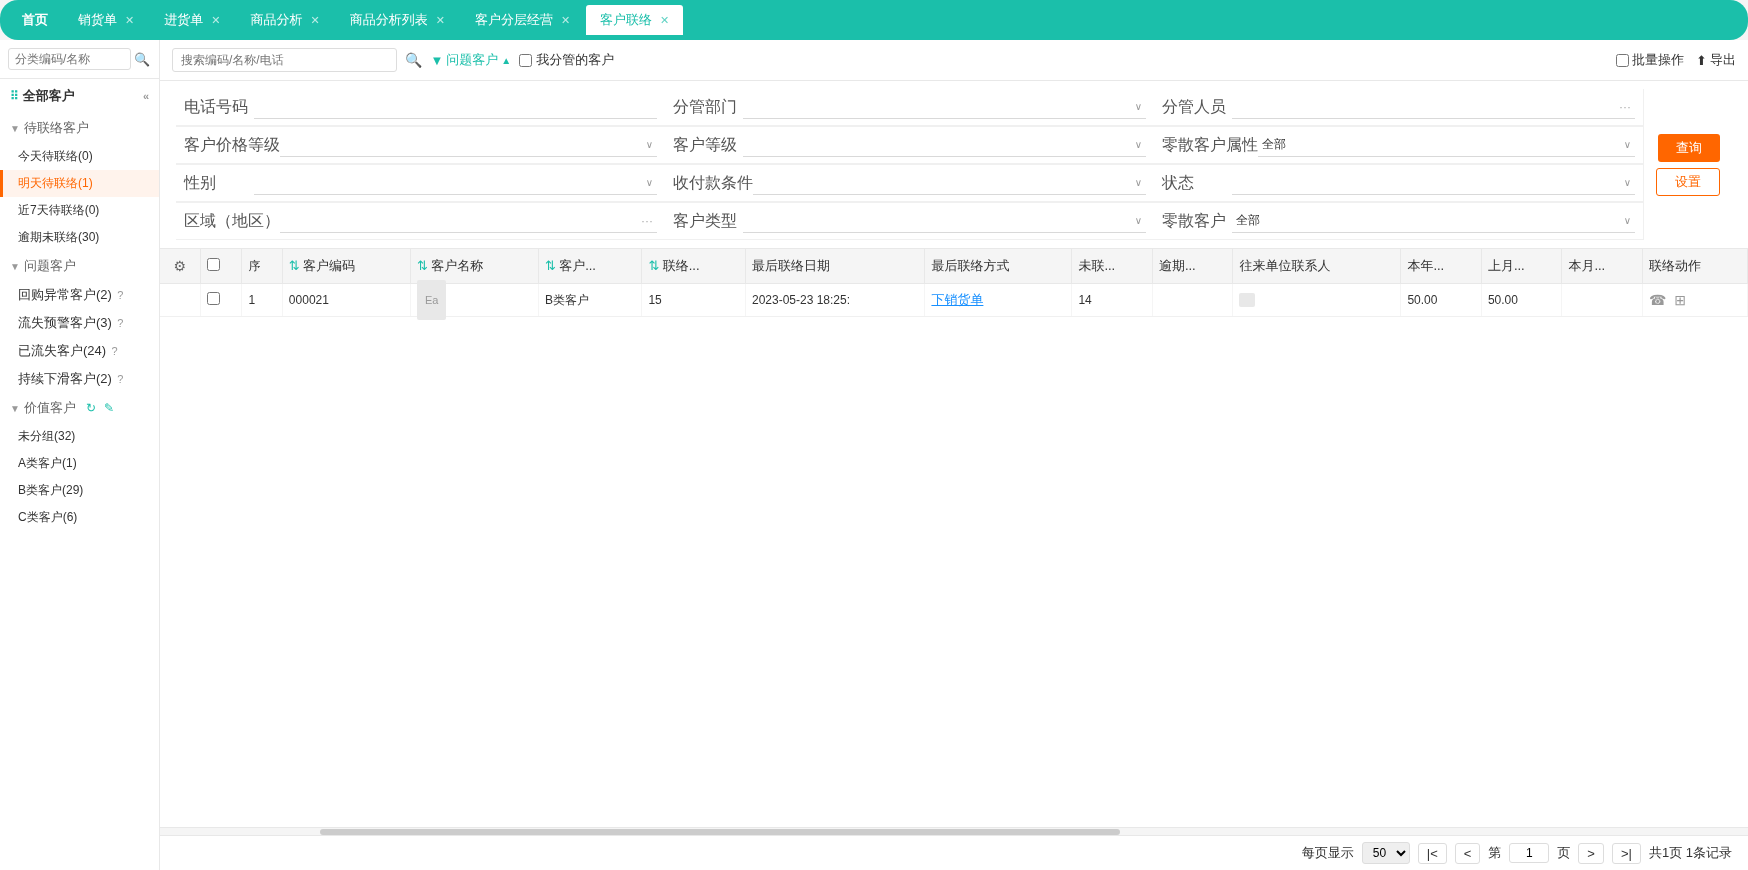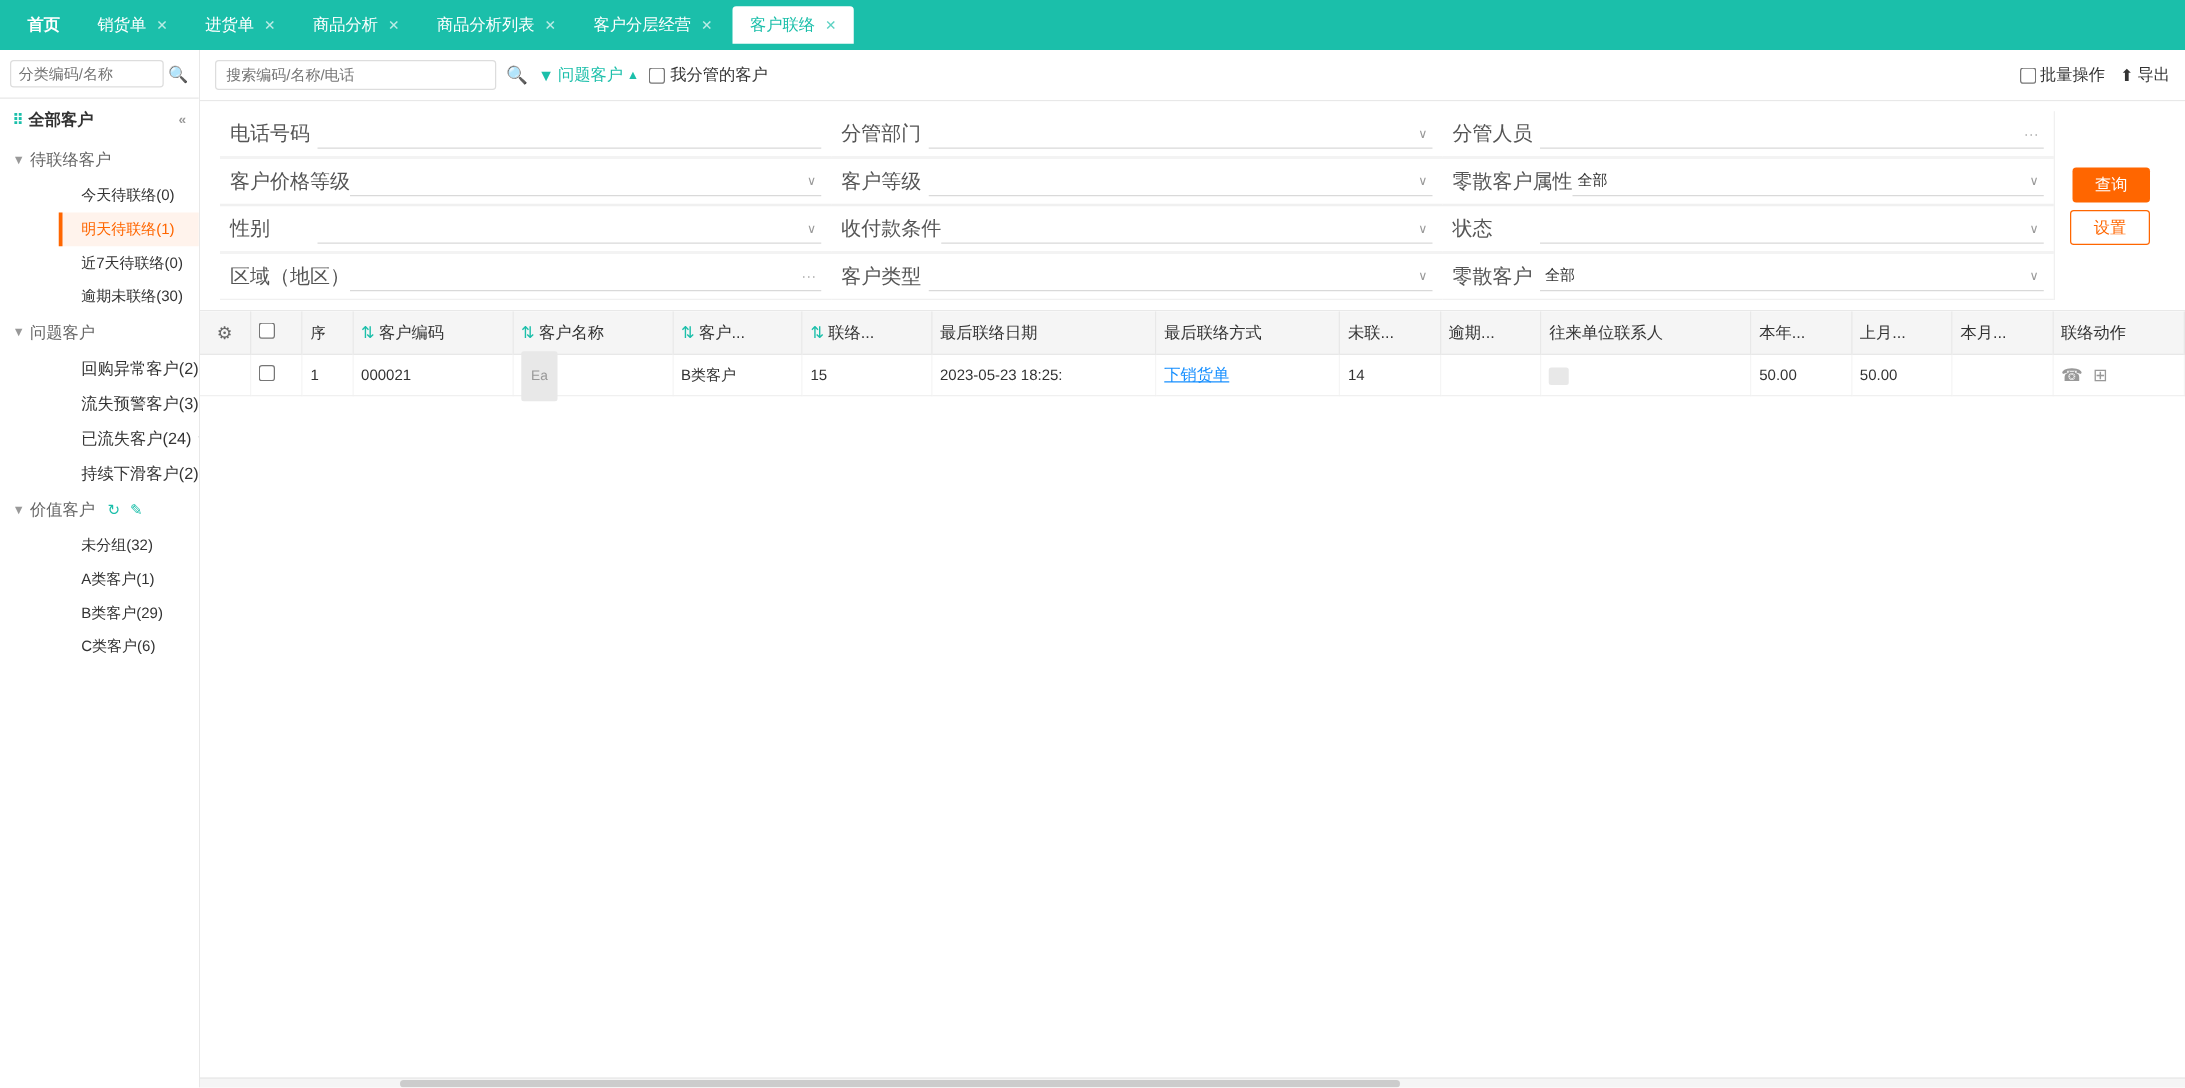--- a/index.html
+++ b/index.html
@@ -1,37 +1,37 @@
 <!DOCTYPE html>
 <html><head>
   <meta charset="utf-8">
   <style>
     * { box-sizing: border-box; margin: 0; padding: 0; font-family: 'Microsoft YaHei', Arial, sans-serif; font-size: 13px; }
     body { background: #f5f5f5; overflow: hidden; width: 1748px; height: 870px; }
 
     
-    .top-nav { background: #1bbfaa; height: 40px; display: flex; align-items: center; padding: 0 8px; gap: 2px; }
+    .top-nav { background: #1bbfaa; height: 40px; display: flex; align-items: center; padding: 0 8px; gap: 2px; border-radius: 18px; }
     .nav-item { color: #fff; padding: 6px 14px; cursor: pointer; font-size: 13px; display: flex; align-items: center; gap: 4px; white-space: nowrap; }
     .nav-item.home { font-weight: bold; }
     .nav-item.active { background: #fff; color: #1bbfaa; border-radius: 3px 3px 0 0; }
     .nav-close { font-size: 11px; color: inherit; margin-left: 4px; opacity: 0.7; }
 
     
     .main-layout { display: flex; height: calc(870px - 40px); border-radius: 19px; }
 
     
     .sidebar { width: 160px; background: #fff; border-right: 1px solid #e8e8e8; overflow-y: auto; flex-shrink: 0; }
     .sidebar-search { padding: 8px; display: flex; align-items: center; border-bottom: 1px solid #e8e8e8; }
     .sidebar-search input { border: 1px solid #ddd; border-radius: 3px; padding: 3px 6px; width: 100%; font-size: 12px; outline: none; }
     .sidebar-search-icon { margin-left: 4px; color: #999; cursor: pointer; }
     .sidebar-section-header { display: flex; align-items: center; padding: 8px 10px; font-weight: bold; color: #333; cursor: pointer; }
     .sidebar-section-header .collapse-icon { margin-left: auto; color: #999; font-size: 11px; }
     .sidebar-group-title { padding: 6px 10px; color: #666; font-size: 12px; display: flex; align-items: center; gap: 4px; cursor: pointer; }
     .sidebar-group-title .arrow { font-size: 10px; color: #999; }
-    .sidebar-item { padding: 5px 10px 5px 18px; color: #333; cursor: pointer; font-size: 12px; white-space: nowrap; margin-left: 47px; }
+    .sidebar-item { padding: 5px 10px 5px 18px; color: #333; cursor: pointer; font-size: 12px; white-space: nowrap; }
     .sidebar-item.active { background: #fff3ec; color: #ff6600; border-left: 3px solid #ff6600; padding-left: 15px; }
 
     
     .content { flex: 1; display: flex; flex-direction: column; overflow: hidden; }
 
     
     .toolbar { background: #fff; border-bottom: 1px solid #e8e8e8; padding: 8px 12px; display: flex; align-items: center; gap: 8px; }
     .toolbar-search { border: 1px solid #ddd; border-radius: 3px; padding: 4px 8px; width: 225px; font-size: 12px; outline: none; }
     .toolbar-search-btn { color: #ff6600; cursor: pointer; font-size: 14px; }
     .more-conditions { color: #1bbfaa; cursor: pointer; display: flex; align-items: center; gap: 3px; font-size: 12px; border: none; background: none; }
@@ -384,15 +384,29 @@
             </td>
           </tr>
         </tbody>
       </table>
     </div>
 
     <div class="scrollbar-area">
       <div class="scrollbar-thumb"></div>
     </div>
 
+    <div class="footer">
+      <span>每页显示</span>
+      <select class="page-size-select">
+        <option>50</option>
+      </select>
+      <button class="page-nav-btn">|&lt;</button>
+      <button class="page-nav-btn">&lt;</button>
+      <span>第</span>
+      <input class="page-input" type="text" value="1" style="">
+      <span>页</span>
+      <button class="page-nav-btn">&gt;</button>
+      <button class="page-nav-btn">&gt;|</button>
+      <span>共1页 1条记录</span>
+    </div>
 
   </div>
 </div>
 
 </body></html>

